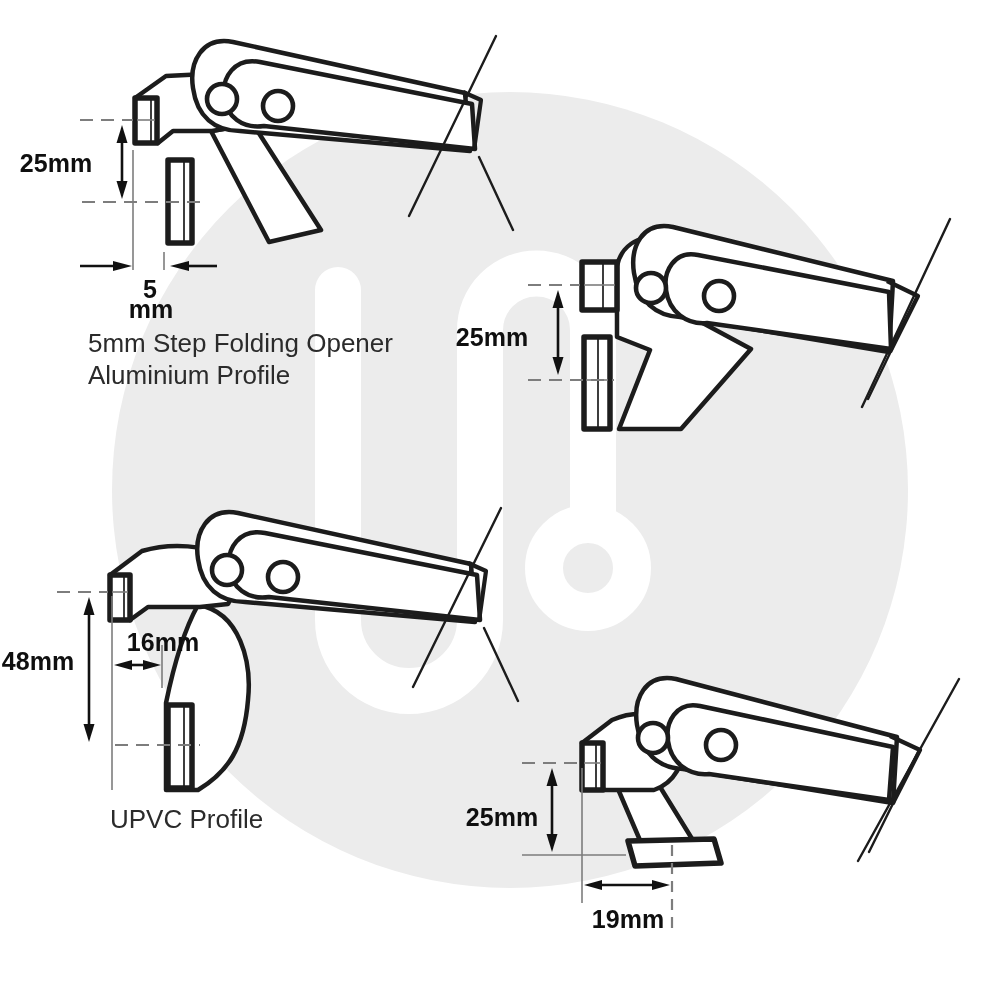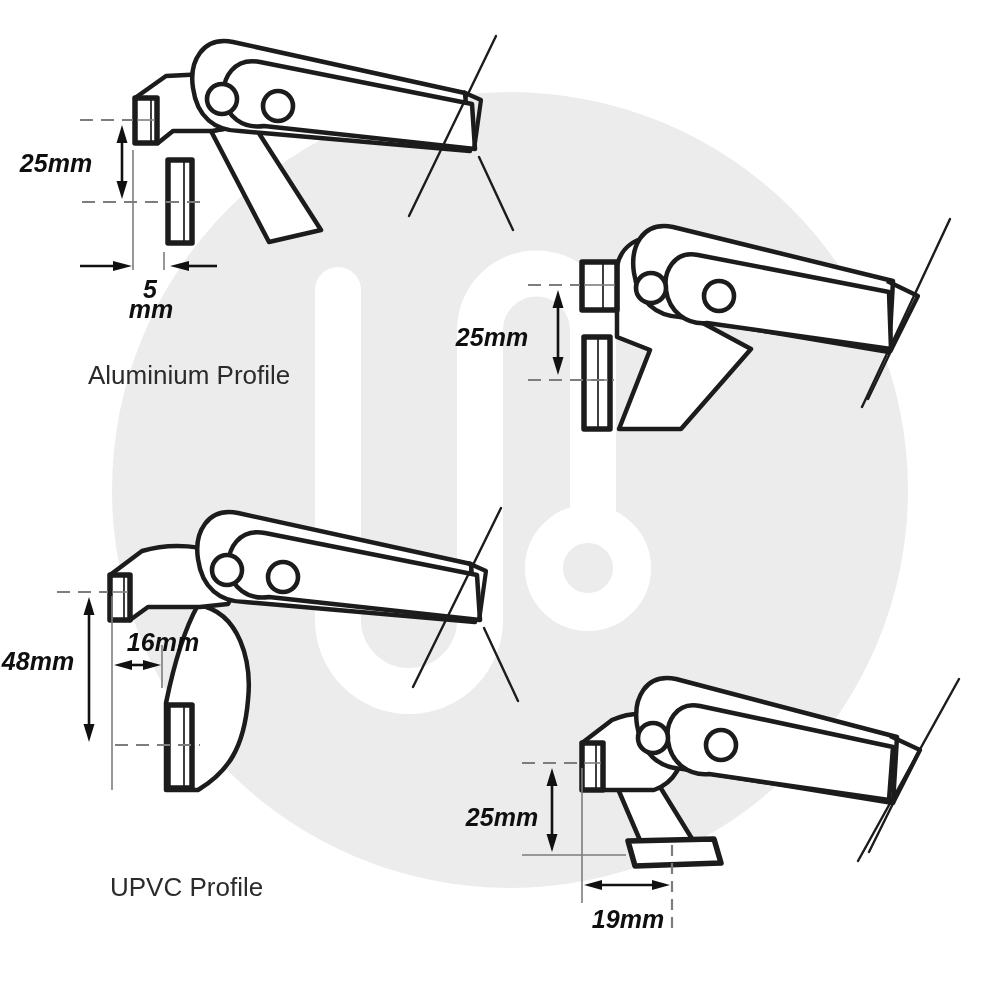--- a/index.html
+++ b/index.html
@@ -24,21 +24,21 @@
   .iline{fill:none;stroke:var(--line);stroke-width:1.7;}
   .ref{fill:none;stroke:var(--refc);stroke-width:1.6;}
   .dash{fill:none;stroke:var(--refc);stroke-width:2;stroke-dasharray:13 8;}
   .dashv{fill:none;stroke:var(--refc);stroke-width:2.2;stroke-dasharray:11 7;}
   .dimln{fill:none;stroke:#111;stroke-width:2.6;}
   .head{fill:#111;stroke:none;}
   .wm-c{fill:var(--wmcircle);}
   .wm-g{fill:none;stroke:var(--wmglyph);stroke-width:46;stroke-linecap:round;}
   .wm-ring{fill:none;stroke:var(--wmglyph);stroke-width:38;}
   .lbl{position:absolute;font-weight:700;font-size:25px;color:var(--labelc);
-       transform:translate(-50%,-50%);white-space:nowrap;letter-spacing:0px;font-style:italic;}
+       transform:translate(-50%,-50%);white-space:nowrap;letter-spacing:0px;}
   .cap{position:absolute;font-size:26px;color:var(--capc);white-space:nowrap;}
 </style>
 </head>
 <body>
 
 <div id="stage">
 
   <svg id="art" width="1000" height="1000" viewBox="0 0 1000 1000">
 
     <g>
@@ -151,24 +151,25 @@
       <path class="dashv" d="M672,845 V930"></path>
       <path class="dimln" d="M600,885 H654"></path>
       <polygon class="head" points="584,885 602,880 602,890"></polygon>
       <polygon class="head" points="670,885 652,880 652,890"></polygon>
     </g>
   </svg>
 
   <div class="lbl" style="left:56px;top:163px;">25mm</div>
   <div class="lbl" style="left:150px;top:289px;">5</div>
   <div class="lbl" style="left:151px;top:309px;">mm</div>
+  <div class="cap" style="left:88px;top:328px;">5mm Step Folding Opener</div>
   <div class="cap" style="left:88px;top:360px;">Aluminium Profile</div>
 
   <div class="lbl" style="left:492px;top:337px;">25mm</div>
 
   <div class="lbl" style="left:38px;top:661px;">48mm</div>
   <div class="lbl" style="left:163px;top:642px;">16mm</div>
-  <div class="cap" style="left:110px;top:872px;">UPVC Profile</div>
+  <div class="cap" style="left:110px;top:804px;">UPVC Profile</div>
 
   <div class="lbl" style="left:502px;top:817px;">25mm</div>
   <div class="lbl" style="left:628px;top:919px;">19mm</div>
 
 </div>
 
 </body></html>

